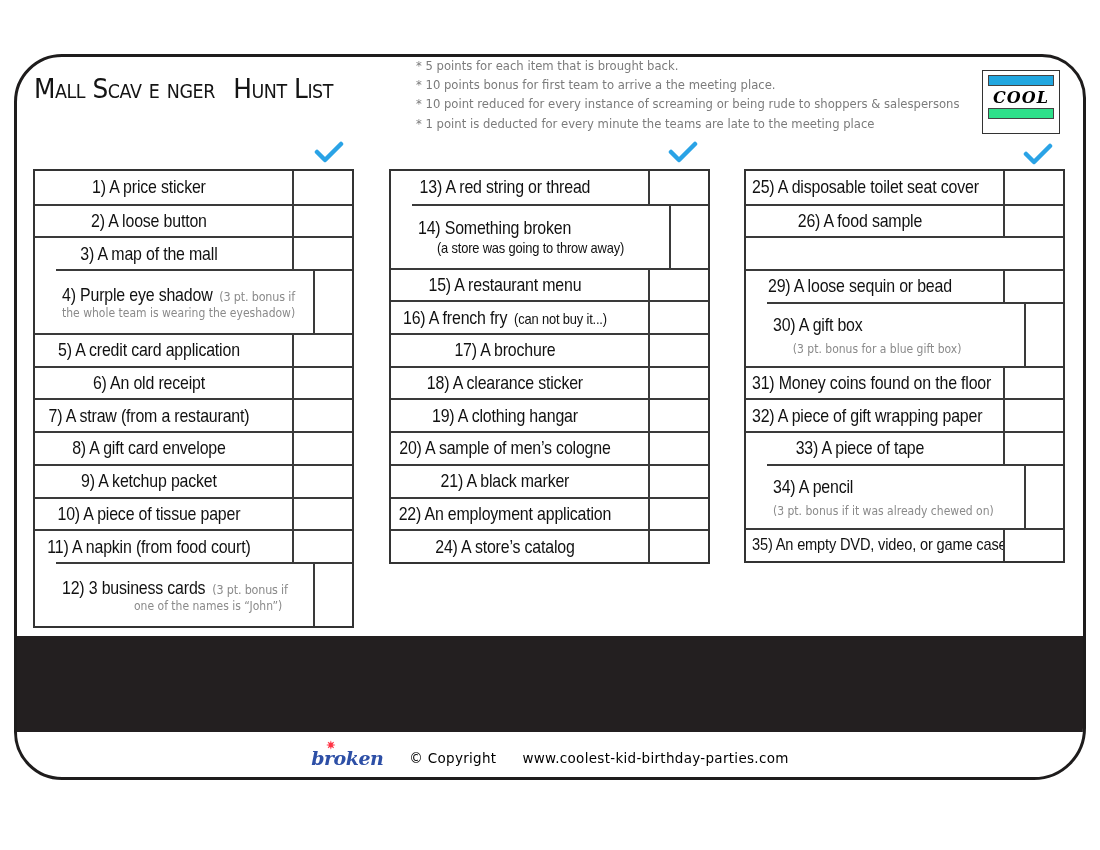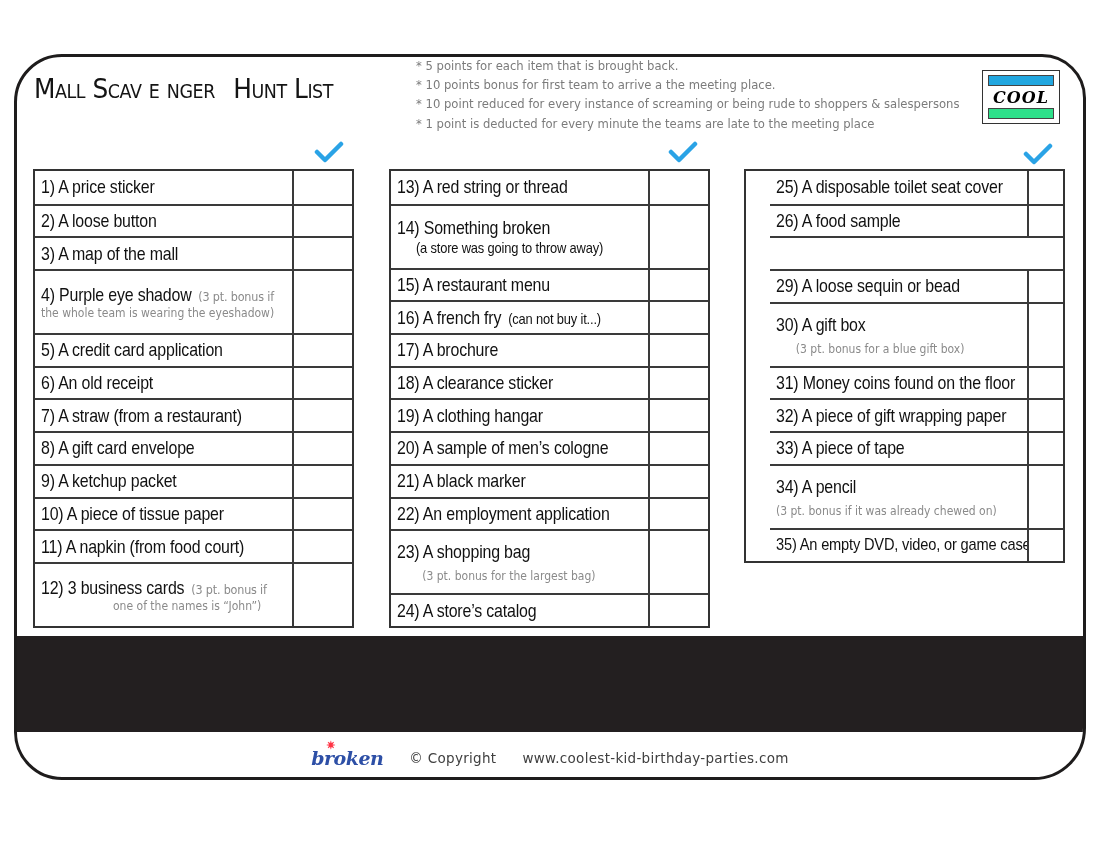--- a/index.html
+++ b/index.html
@@ -19,21 +19,21 @@
     }
     .title .gap { display: inline-block; width: 20px; }
 
     .rules {
       position: absolute; left: 416px; top: 56px; width: 560px;
       font-family: "DejaVu Sans", sans-serif; font-size: 12.5px; color: #7b7b7b; line-height: 19.2px;
     }
     .rules div { white-space: nowrap; transform: scaleX(0.93); transform-origin: left; }
 
     .logo-badge {
-      position: absolute; left: 982px; top: 70px; width: 78px; height: 54px;
+      position: absolute; left: 982px; top: 70px; width: 78px; height: 64px;
       border: 1.5px solid #333; background: #fff;
     }
     .logo-badge .bar-top { position: absolute; left: 5px; top: 4px; width: 66px; height: 11px; background: #22a7e0; border: 1px solid #444; }
     .logo-badge .bar-bot { position: absolute; left: 5px; top: 37px; width: 66px; height: 11px; background: #2ee08a; border: 1px solid #444; }
     .logo-badge .word {
       position: absolute; left: 0; width: 100%; top: 17px; text-align: center;
       font-family: "DejaVu Serif", serif; font-weight: bold; font-style: italic; font-size: 16px; color: #000; letter-spacing: 1px;
     }
 
     .check {
@@ -53,38 +53,38 @@
     }
     .list .cell-text .main { white-space: nowrap; transform: scaleX(0.86); transform-origin: left; display: block; letter-spacing: -0.2px; }
     .list .cell-text .note {
       font-family: "DejaVu Sans", sans-serif; font-size: 12px; color: #8a8a8a; white-space: nowrap; display: block;
       transform: scaleX(0.9); transform-origin: left;
     }
     .list .cell-text .inline-note { font-family: "DejaVu Sans", sans-serif; font-size: 13px; color: #8a8a8a; margin-left: 8px; }
     .list .cell-text .inline-dark { font-size: 15px; color: #111; margin-left: 8px; }
     .list .cell-box { flex: 1; background: #fff; }
 
-    .h1 { height: 32.7px; }
-    .h2 { height: 64px; }
+    .h1 { height: 32.7px; text-align: center; }
+    .h2 { height: 64px; margin-left: 21px; }
 
     .dark-band {
       position: absolute; left: 0; top: 579px; width: 100%; height: 96px; background: #231f20;
     }
 
     .footer {
       position: absolute; left: 0; top: 736px; width: 1100px; height: 44px;
       display: flex; align-items: center; justify-content: center; gap: 26px;
     }
     .footer .brand {
       font-family: "DejaVu Serif", serif; font-weight: bold; font-style: italic; font-size: 19px; color: #2d4fa6; letter-spacing: -0.5px;
       position: relative;
     }
     .footer .brand .spark { position: absolute; left: 15px; top: -8px; color: #ff3344; font-size: 11px; font-style: normal; }
     .footer .copy, .footer .url {
-      font-family: "DejaVu Sans", sans-serif; font-size: 13.5px; color: #404040; letter-spacing: 0.3px;
+      font-family: "DejaVu Sans", sans-serif; font-size: 13.5px; color: #000000; letter-spacing: 0.3px;
     }
   </style>
 </head>
 <body>
 
 <div class="frame">
   <div class="dark-band"></div>
 </div>
 
 <div class="title">
@@ -246,36 +246,29 @@
         <span class="main">21) A black marker</span>
       </div>
       <div class="cell-box"></div>
     </div>
   <div class="row h1">
       <div class="cell-text">
         <span class="main">22) An employment application</span>
       </div>
       <div class="cell-box"></div>
     </div>
-  <div class="row h2">
-      <div class="cell-text">
-        <span class="main">23) A shopping bag</span>
-        <span class="note" style="padding-left:28px;margin-top:6px;">(3 pt. bonus for the largest bag)</span>
-      </div>
-      <div class="cell-box"></div>
-    </div>
   <div class="row h1">
       <div class="cell-text">
         <span class="main">24) A store’s catalog</span>
       </div>
       <div class="cell-box"></div>
     </div>
 </div>
 
-<div class="list" style="left:744px;padding-left:24px;">
+<div class="list" style="left:744px;">
   <div class="row h1">
       <div class="cell-text">
         <span class="main">25) A disposable toilet seat cover</span>
       </div>
       <div class="cell-box"></div>
     </div>
   <div class="row h1">
       <div class="cell-text">
         <span class="main">26) A food sample</span>
       </div>

